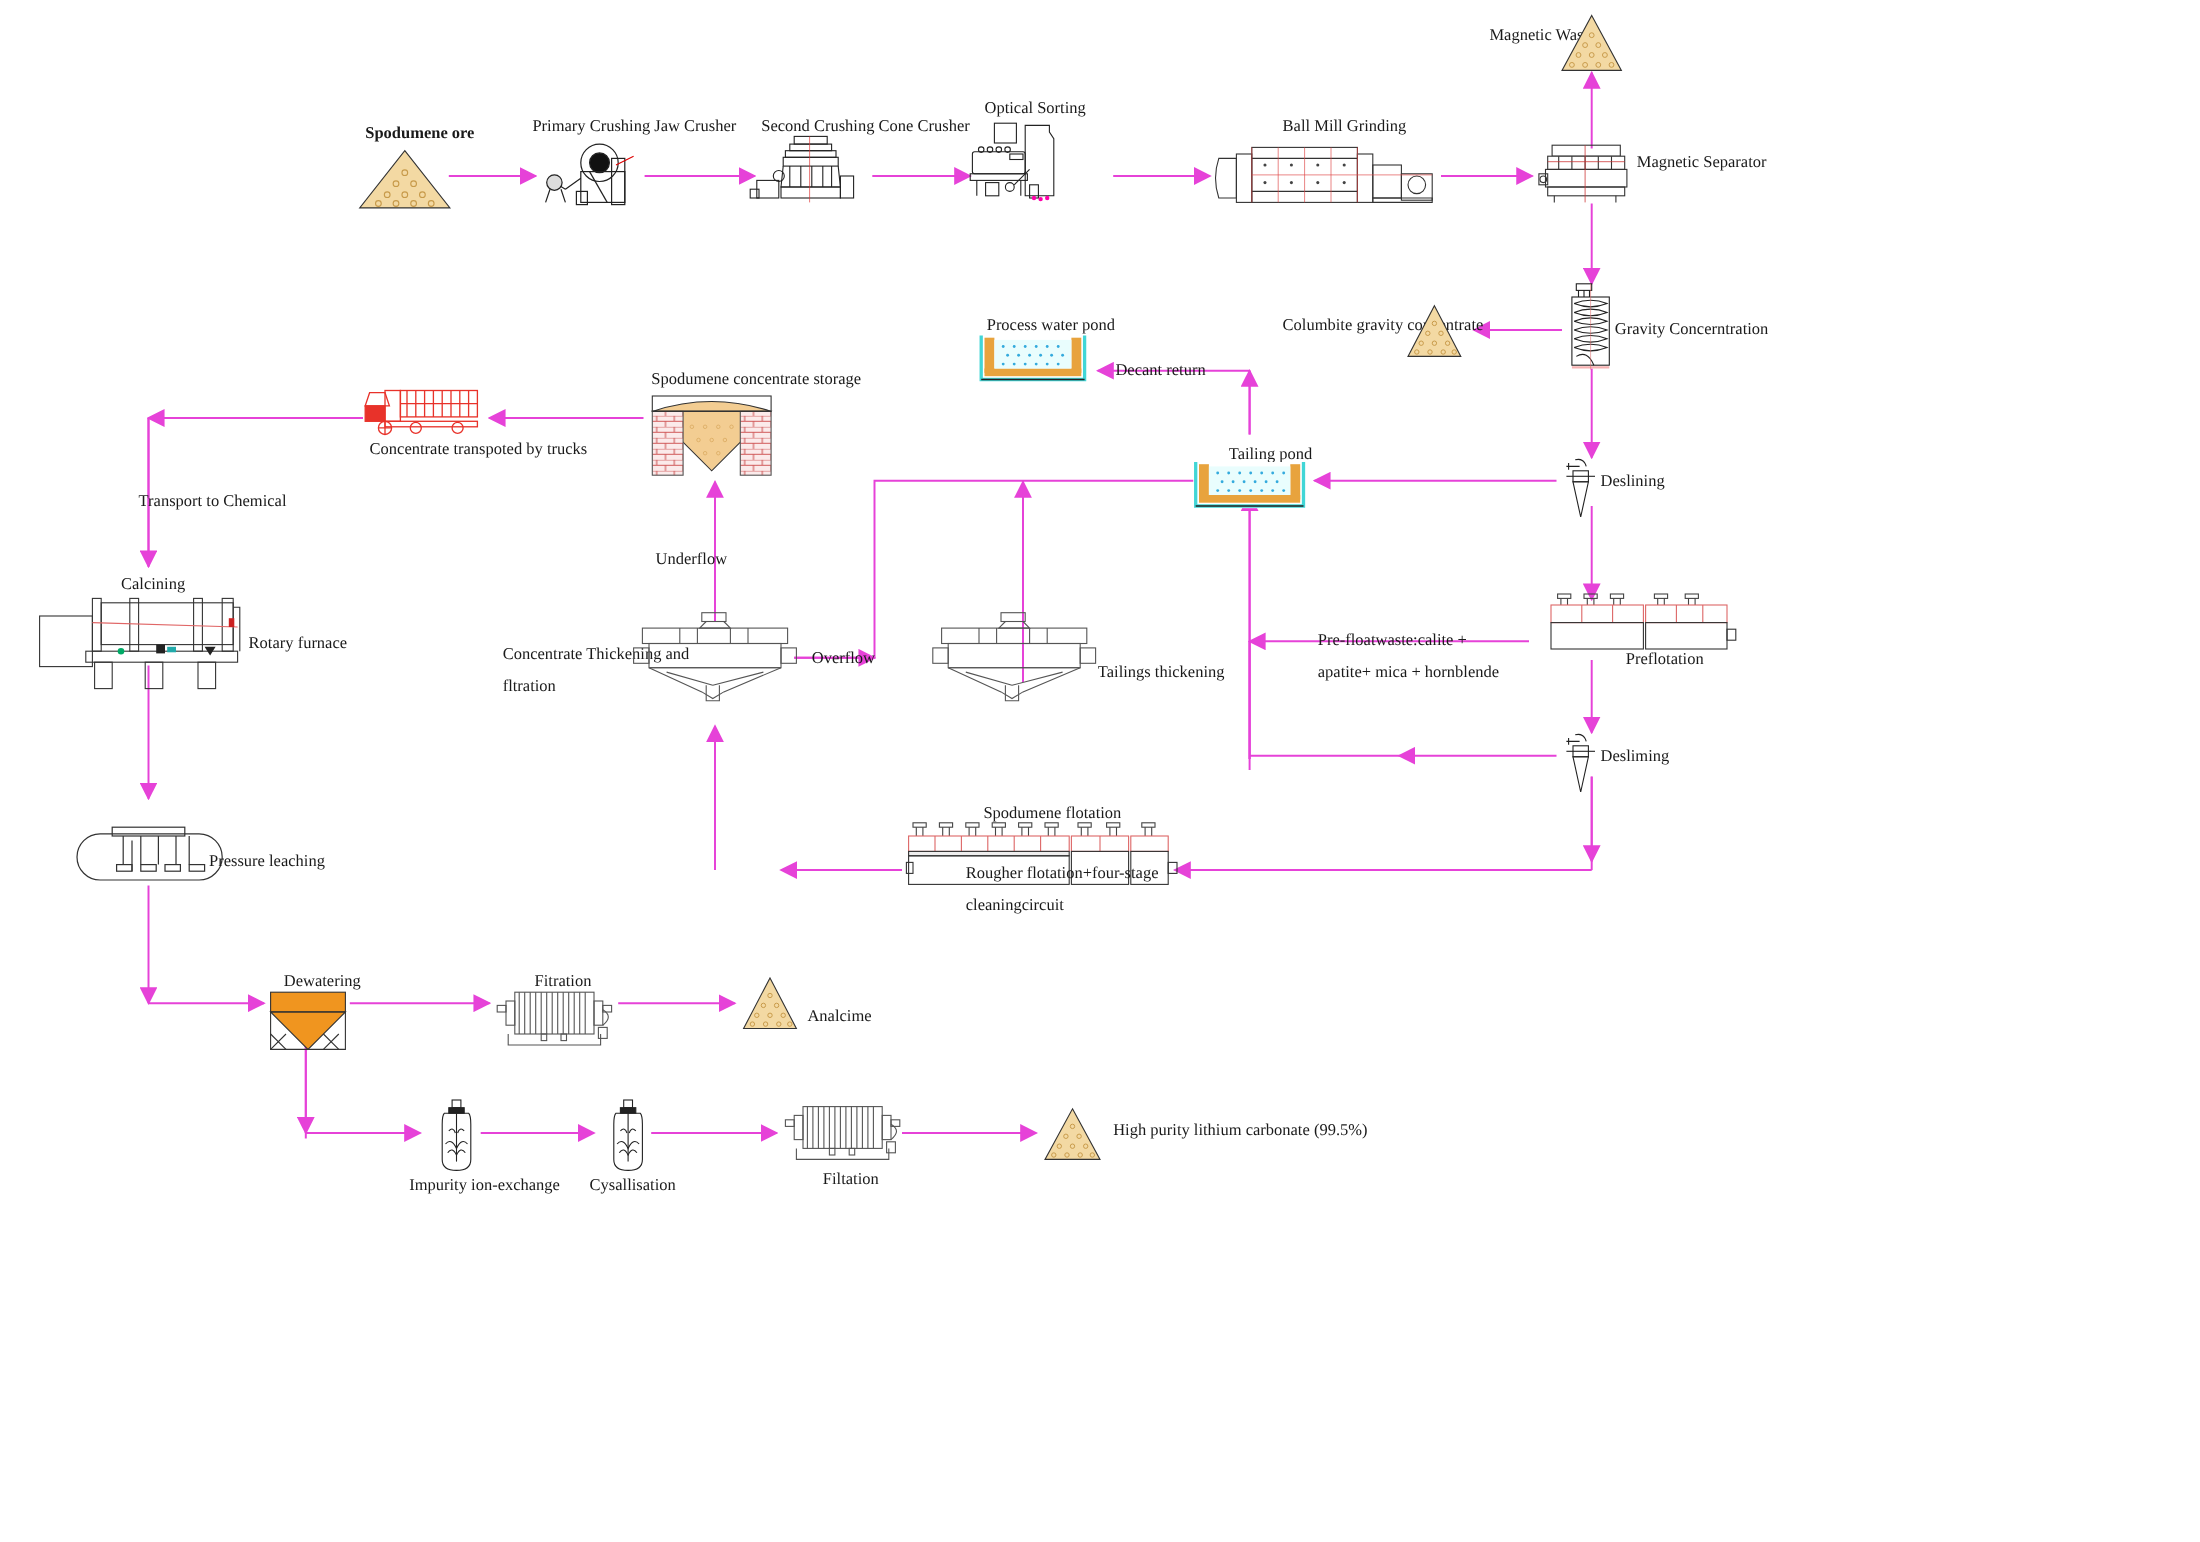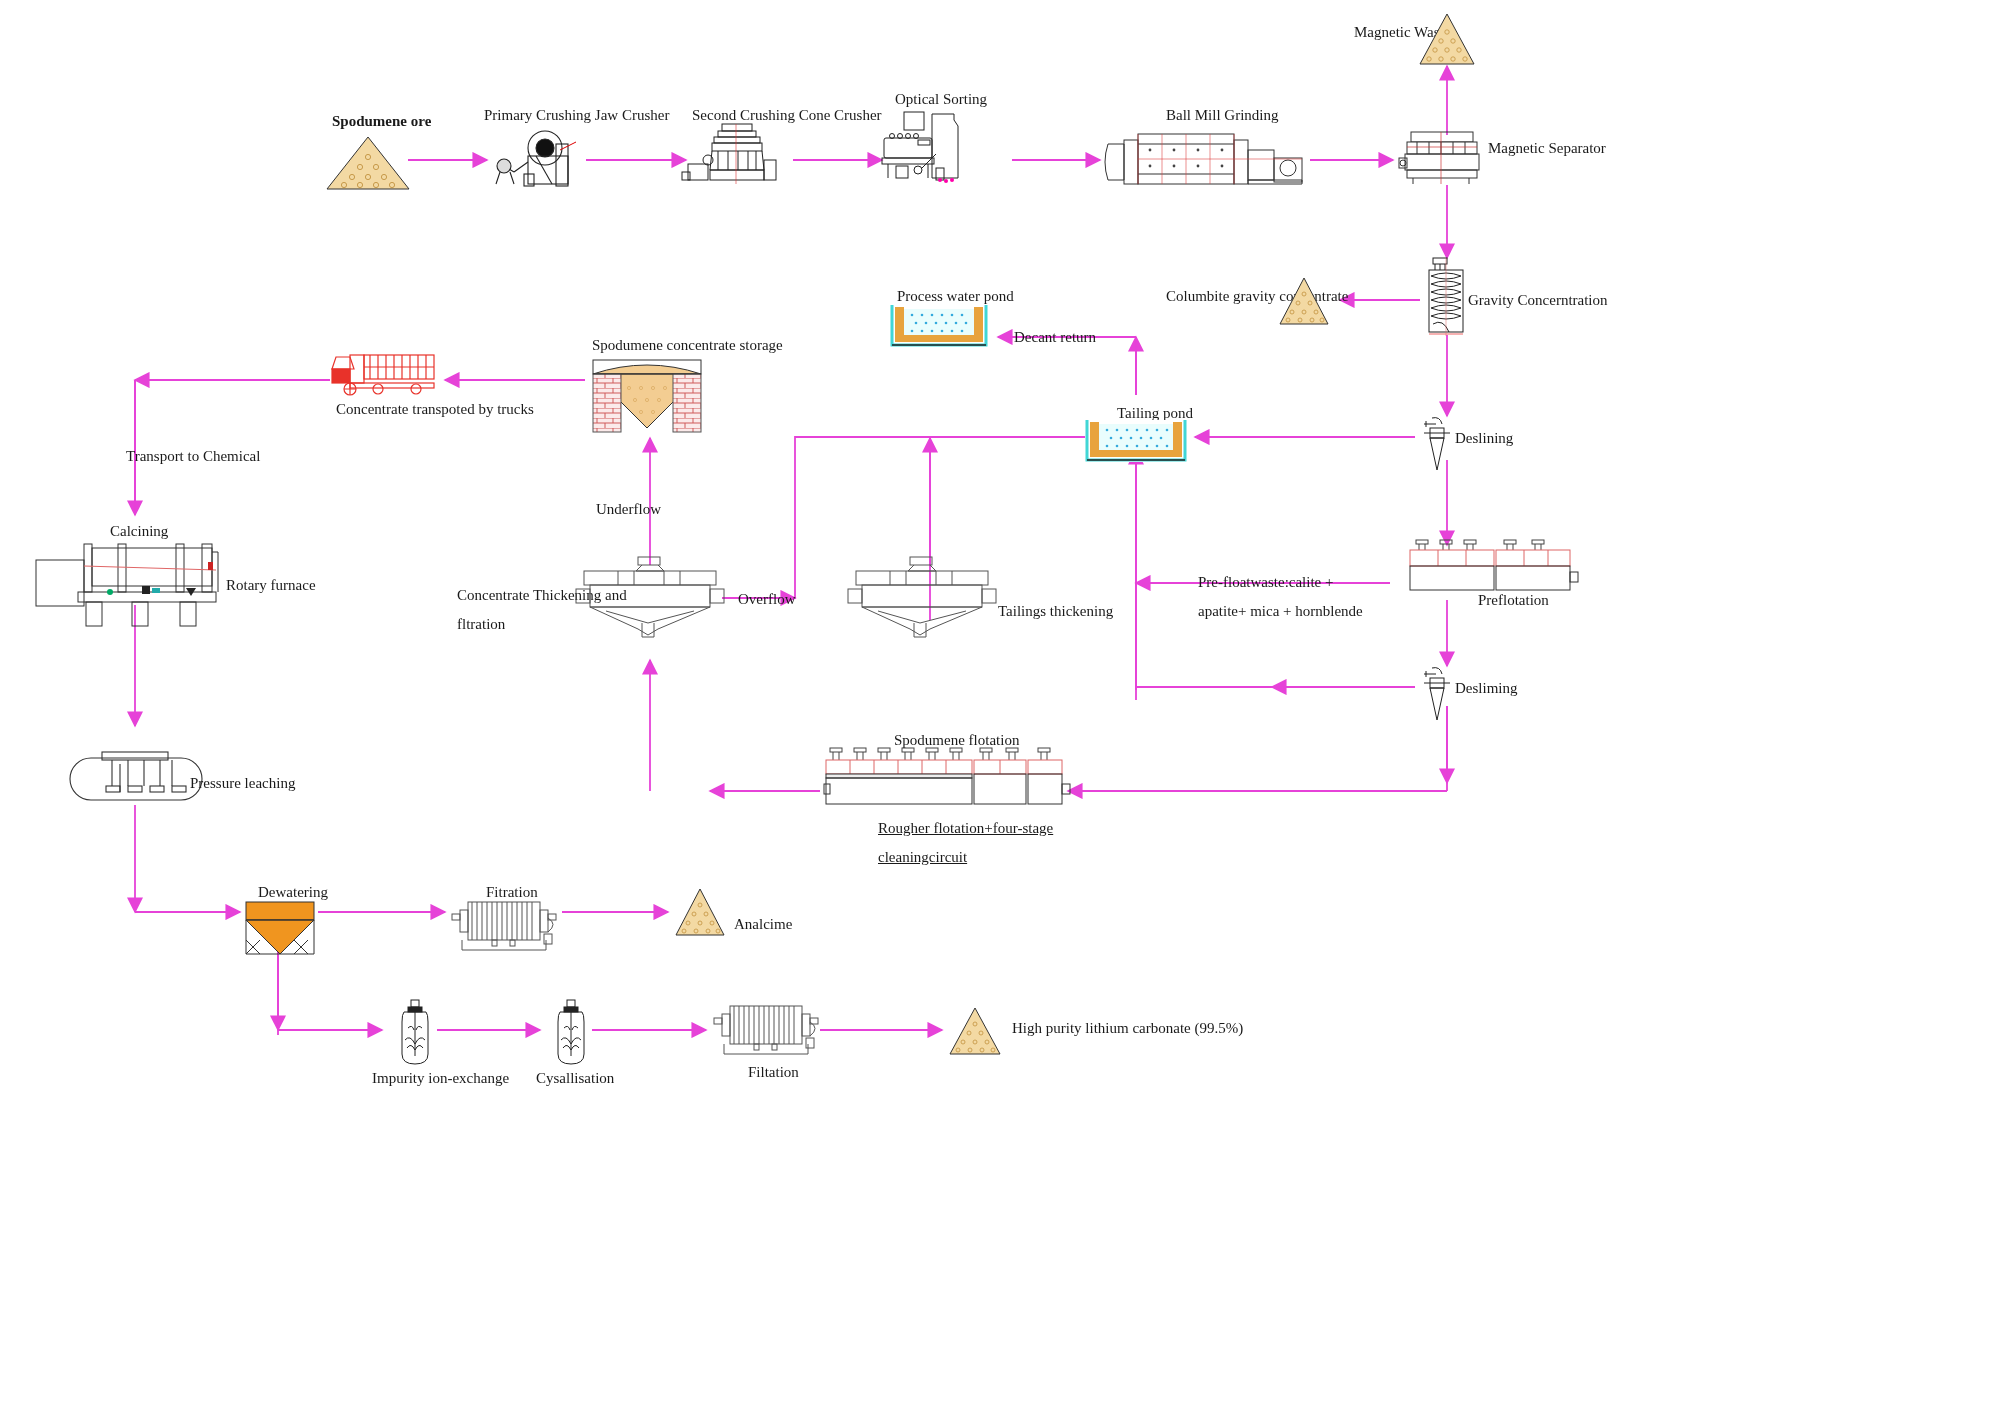--- a/index.html
+++ b/index.html
@@ -387,21 +387,21 @@
         <rect x="204" y="12" width="34" height="14" stroke="#d66"></rect>
         <rect x="2" y="26" width="146" height="4" fill="#eee"></rect>
         <rect x="2" y="30" width="146" height="26"></rect>
         <rect x="150" y="26" width="52" height="30"></rect>
         <rect x="204" y="26" width="34" height="30"></rect>
         <rect x="0" y="36" width="6" height="10"></rect>
         <rect x="238" y="36" width="8" height="10"></rect>
       </g>
     </svg>
   </div>
-  <div class="lbl" style="left:878px;top:814px;line-height:1.95;text-decoration:underline;">
+  <div class="lbl" style="left:878px;top:780px;line-height:1.95;">
     <span>Rougher flotation+four-stage</span><br>
     <span>cleaningcircuit</span>
   </div>
 
   <div class="lbl" style="left:998px;top:601px;">Tailings thickening</div>
   <div class="node" style="left:848px;top:557px;">
     <svg width="148" height="82" viewBox="0 0 148 82">
       <g stroke="#555" fill="none" stroke-width="1">
         <rect x="62" y="0" width="22" height="8"></rect>
         <path d="M66,8 L60,14 L88,14 L82,8"></path>

